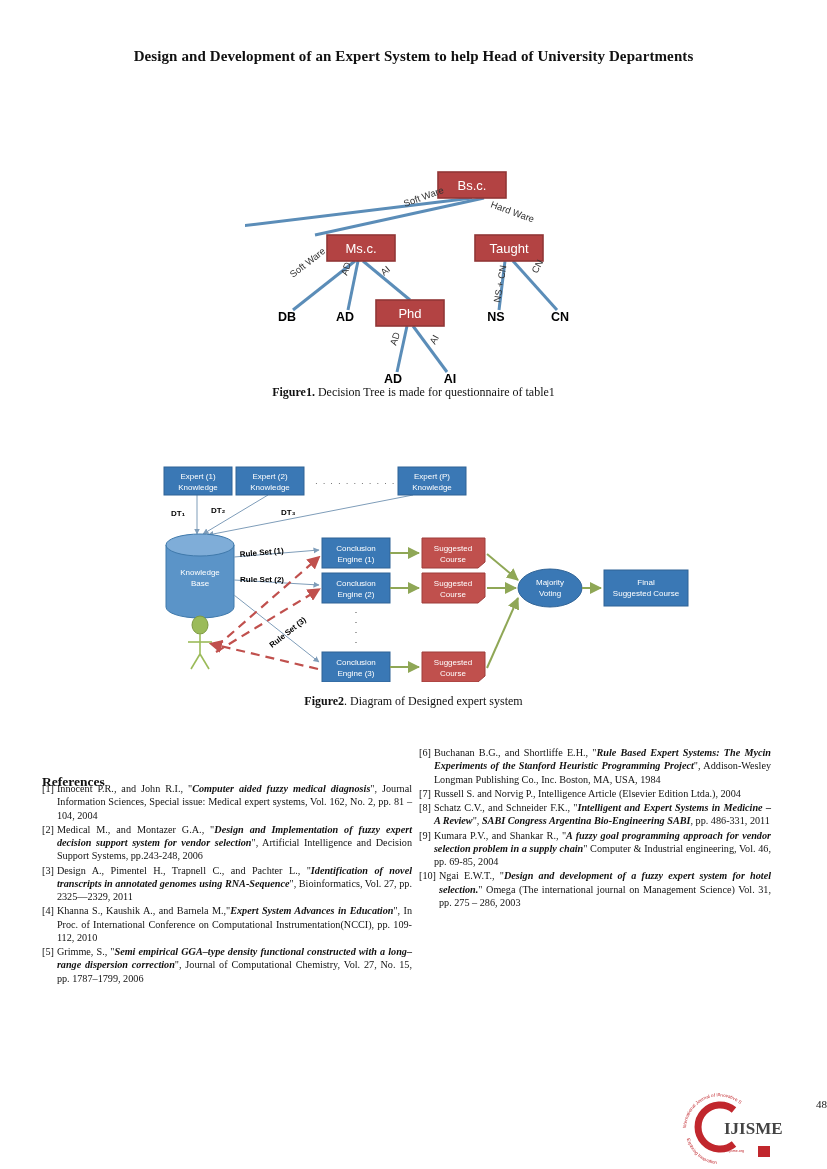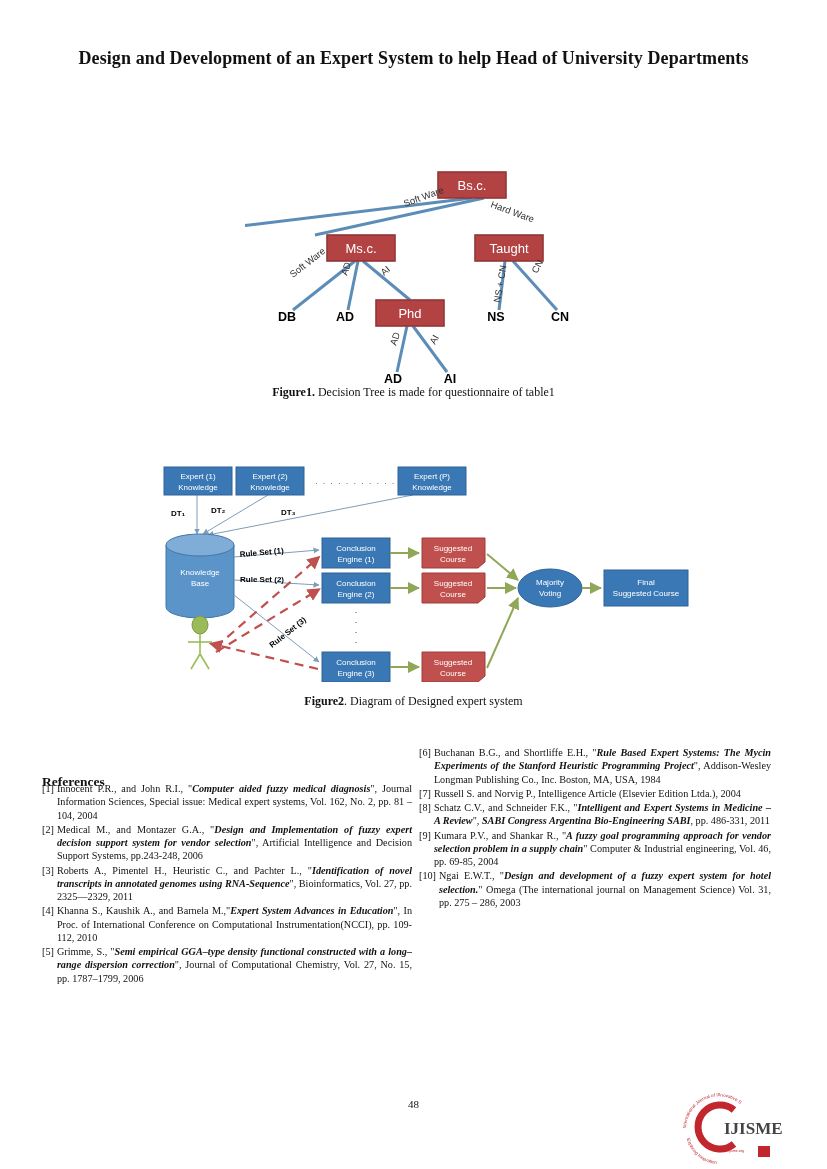--- a/index.html
+++ b/index.html
@@ -12,21 +12,21 @@
     position: relative;
     overflow: hidden;
   }
   .page { position:absolute; inset:0; }
 
   
   .doc-title {
     position:absolute; left:0; right:0; top:48px;
     text-align:center;
     font-family:"Liberation Serif", serif;
-    font-weight:bold; font-size:18px;
+    font-weight:bold; font-size:15px;
     letter-spacing:.1px;
   }
 
   
   .fig1 { position:absolute; left:245px; top:160px; width:345px; height:225px; }
   .fig1 svg { display:block; }
 
   .cap {
     position:absolute; left:0; right:0;
     text-align:center; font-size:12px;
@@ -52,21 +52,21 @@
   .col-right { left:419px; top:746px; width:352px; }
 
   .ref { display:flex; margin-bottom:1px; }
   .ref-num { flex:0 0 auto; padding-right:3px; white-space:nowrap; }
   .ref-body { flex:1 1 auto; text-align:justify; }
   .ref-body i { font-style:italic;font-weight:bold; }
 
   
   .pageno {
     position:absolute; left:0; right:0; top:1098px;
-    text-align:center; font-size:11px;
+    text-align:right; font-size:11px;
     font-family:"Liberation Serif", serif;
   }
   .logo { position:absolute; left:672px; top:1086px; width:120px; height:80px; }
 </style>
 </head>
 <body>
 
 <div class="page">
 
   <div class="doc-title">Design and Development of an Expert System to help Head of University Departments</div>
@@ -288,21 +288,21 @@
       <div class="ref">
         <span class="ref-num">[1]</span>
         <span class="ref-body"><span>Innocent P.R., and John R.I., "</span><i>Computer aided fuzzy medical diagnosis</i><span>", Journal Information Sciences, Special issue: Medical expert systems, Vol. 162, No. 2, pp. 81 – 104, 2004</span></span>
       </div>
       <div class="ref">
         <span class="ref-num">[2]</span>
         <span class="ref-body"><span> Medical M., and  Montazer G.A., "</span><i>Design and Implementation of fuzzy expert decision support system for vendor selection</i><span>", Artificial Intelligence and Decision Support Systems, pp.243-248, 2006</span></span>
       </div>
       <div class="ref">
         <span class="ref-num">[3]</span>
-        <span class="ref-body"><span>Roberts A., Pimentel H., Heuristic C., and Pachter L., "</span><i>Identification of novel transcripts in annotated genomes using RNA-Sequence</i><span>", Bioinformatics, Vol. 27, pp. 2325—2329, 2011</span></span>
+        <span class="ref-body"><span>Design A., Pimentel H., Trapnell C., and Pachter L., "</span><i>Identification of novel transcripts in annotated genomes using RNA-Sequence</i><span>", Bioinformatics, Vol. 27, pp. 2325—2329, 2011</span></span>
       </div>
       <div class="ref">
         <span class="ref-num">[4]</span>
         <span class="ref-body"><span> Khanna S., Kaushik A., and Barnela M.,"</span><i>Expert System Advances in Education</i><span>", In Proc. of International  Conference on Computational Instrumentation(NCCI), pp. 109-112, 2010</span></span>
       </div>
       <div class="ref">
         <span class="ref-num">[5]</span>
         <span class="ref-body"><span> Grimme, S., "</span><i>Semi empirical GGA–type density functional constructed with a long–range dispersion correction</i><span>", Journal of Computational Chemistry, Vol. 27, No. 15, pp. 1787–1799, 2006</span></span>
       </div>
     </div>

